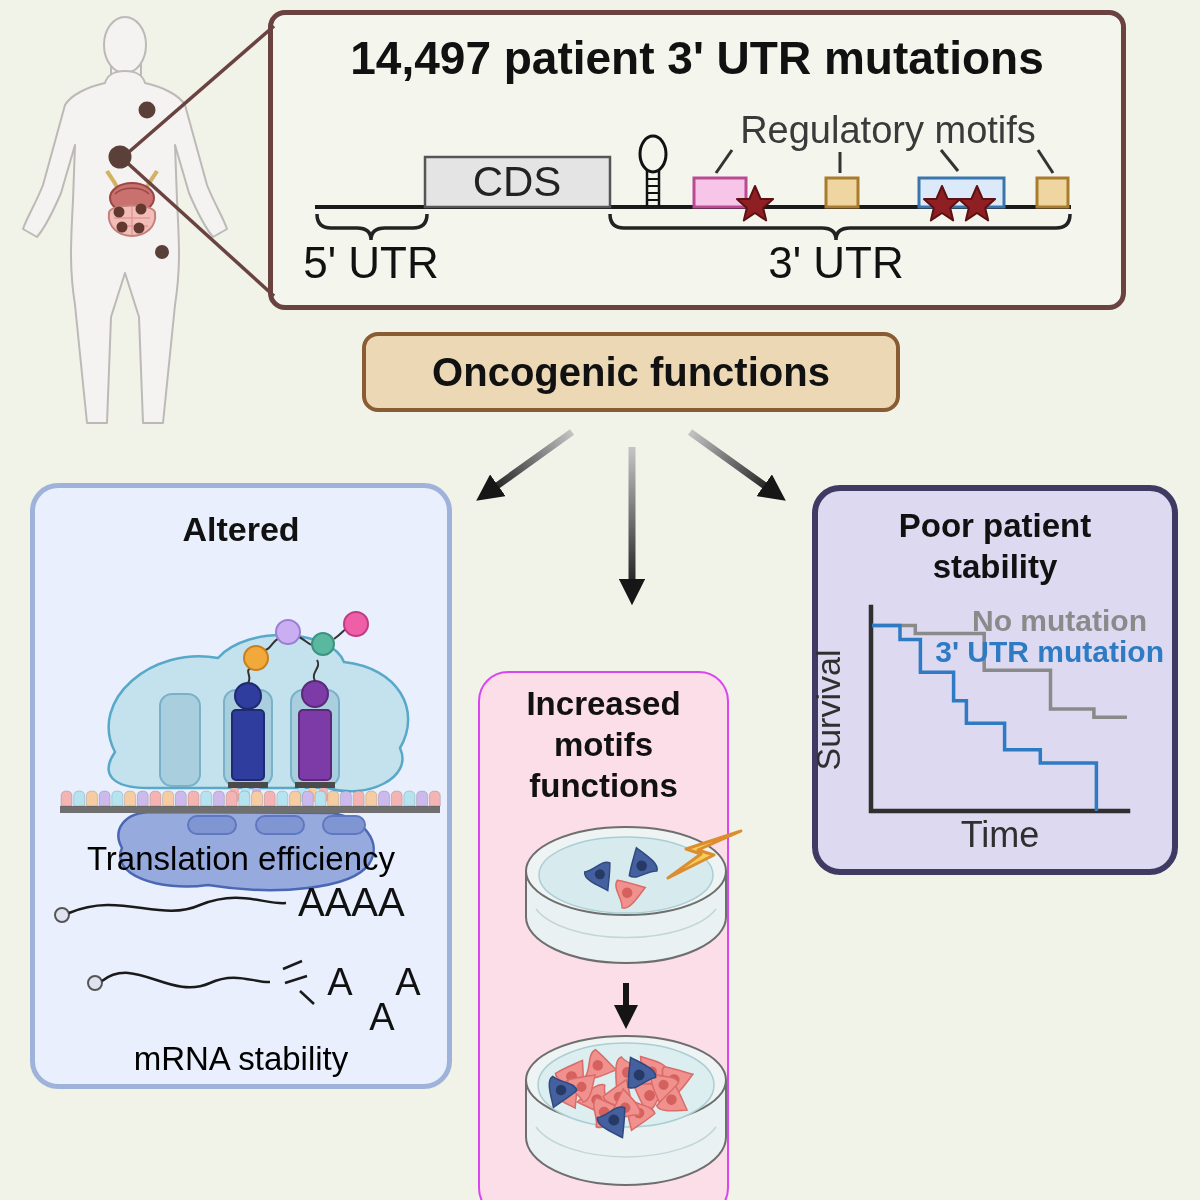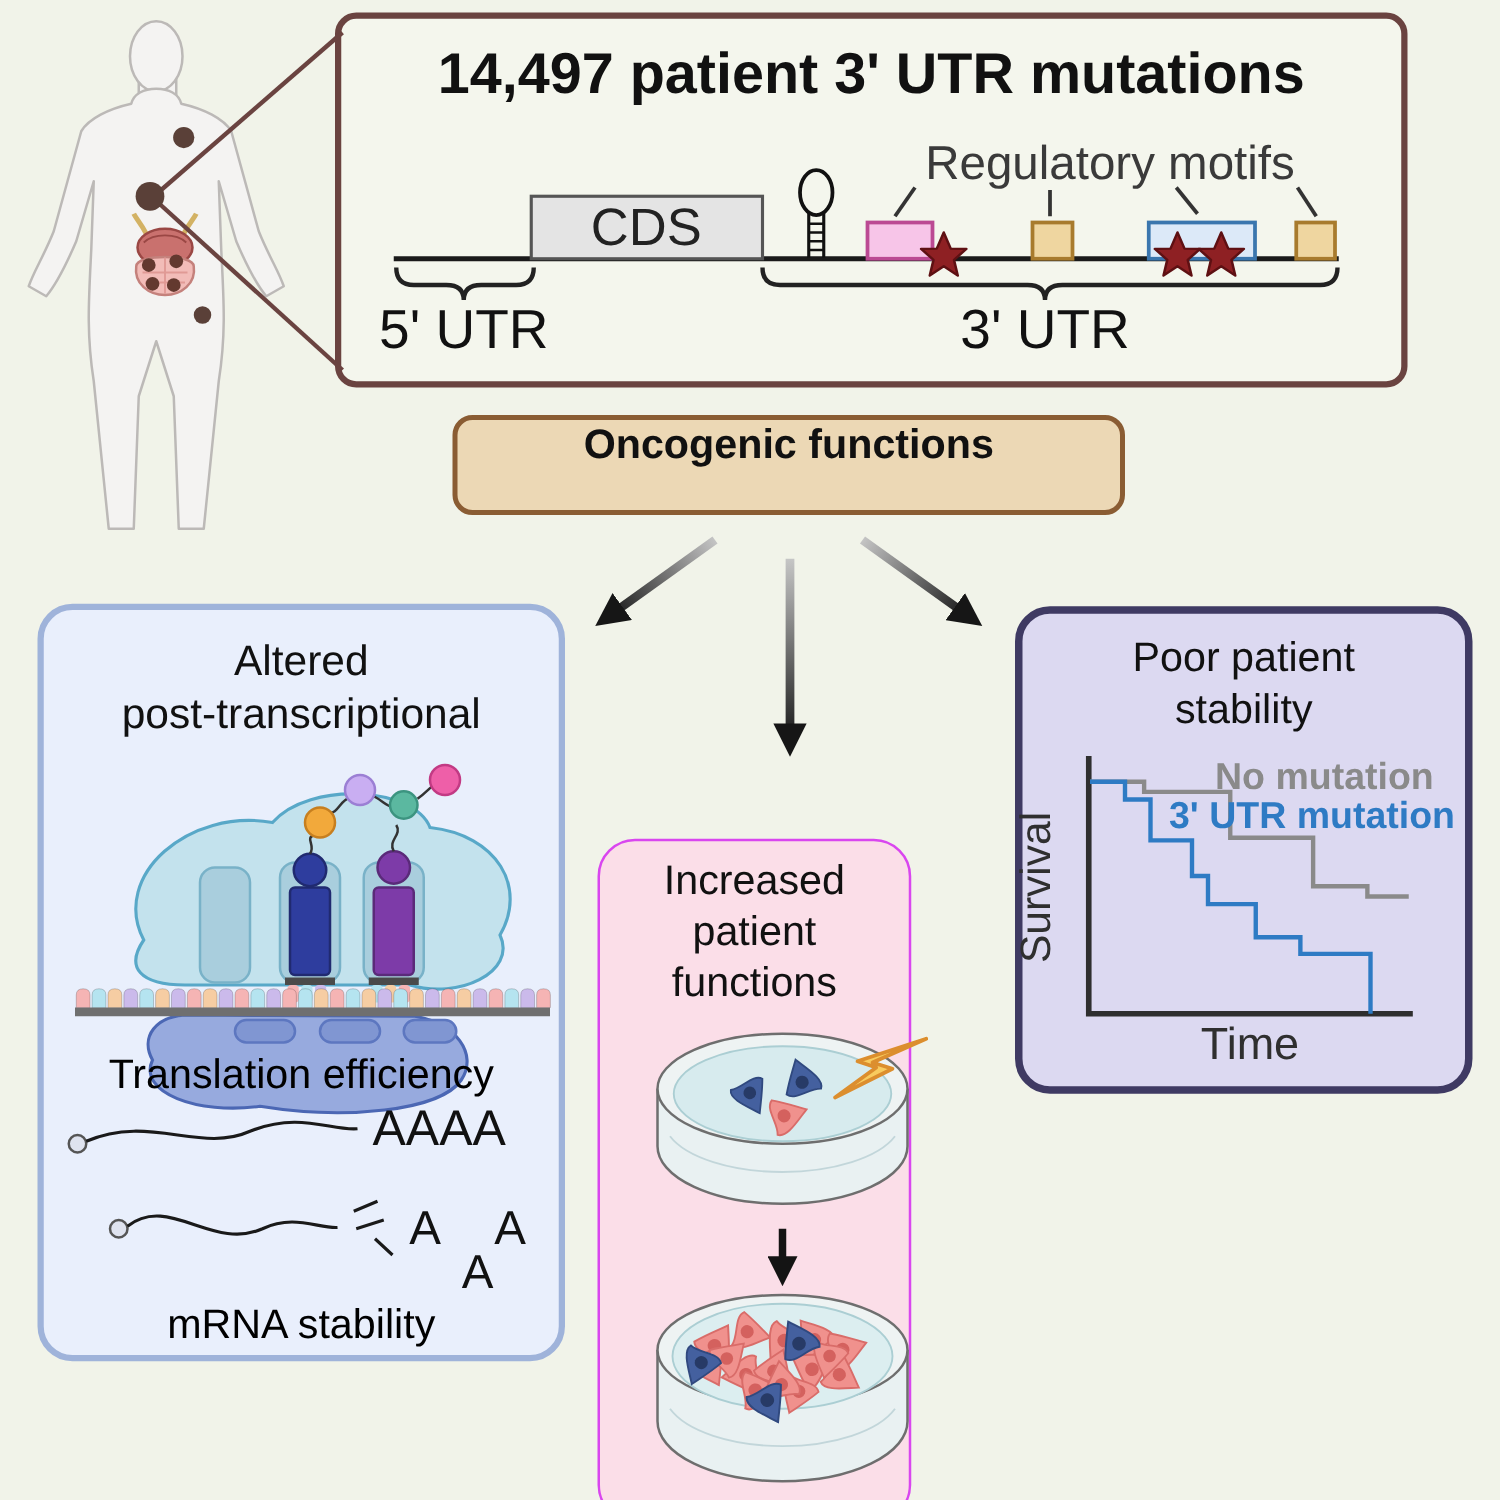--- a/index.html
+++ b/index.html
@@ -3,29 +3,29 @@
 <meta charset="utf-8">
 <style>
   html,body{margin:0;padding:0;}
   body{width:1200px;height:1200px;position:relative;background:#f1f3e9;
        font-family:"Liberation Sans",sans-serif;overflow:hidden;}
   .abs{position:absolute;}
   .box{position:absolute;box-sizing:border-box;}
   #top-box{left:268px;top:10px;width:858px;height:300px;border:5px solid #6a4340;
            border-radius:17px;background:#f4f6ed;}
   #oncogenic{left:362px;top:332px;width:538px;height:80px;border:4px solid #8a5c33;
-             border-radius:16px;background:#ecd8b5;display:flex;
-             justify-content:center;font-size:33px;font-weight:700;color:#111;}
+             border-radius:16px;background:#ecd8b5;display:flex;align-items:center;
+             justify-content:center;font-size:40px;font-weight:700;color:#111;}
   #left-box{left:30px;top:483px;width:422px;height:606px;border:5px solid #9fb3da;
             border-radius:28px;background:#e9effc;}
   #mid-box{left:478px;top:623px;width:251px;height:547px;border:2px solid #d946ef;
            border-radius:30px;background:#fbdee8;margin-top:48px;}
   #right-box{left:812px;top:485px;width:366px;height:390px;border:6px solid #3f3a63;
              border-radius:28px;background:#dcd9f1;padding-left:24px;}
-  .boxtitle{position:absolute;left:0;right:0;text-align:center;font-weight:400;color:#111;}
+  .boxtitle{position:absolute;left:0;right:0;text-align:center;font-weight:700;color:#111;}
   .t34{font-size:34px;line-height:42px;}
   .t33{font-size:33px;line-height:41px;}
   .sublabel{position:absolute;left:0;right:0;text-align:center;font-size:33px;color:#000000;}
   svg{position:absolute;overflow:visible;}
   svg text{font-family:"Liberation Sans",sans-serif;}
 </style>
 </head>
 <body>
 
 <svg class="abs" style="left:0;top:0;z-index:3;pointer-events:none;" width="1200" height="1200" viewBox="0 0 1200 1200">
@@ -126,21 +126,20 @@
   </svg>
 </div>
 
 <div id="oncogenic" class="box" style="z-index:2;">
   <span>Oncogenic functions</span>
 </div>
 
 <div id="left-box" class="box" style="z-index:2;">
   <div class="boxtitle t34" style="top:20px;">
     <div>Altered</div>
-    <div>post-transcriptional</div>
   </div>
 
   <svg style="left:25px;top:124px;" width="380" height="230" viewBox="0 0 380 230">
     <defs>
       <path id="nt" d="M0,14 L0,4 Q0,-1 5.5,-1 Q11,-1 11,4 L11,14 Z"></path>
     </defs>
     <path d="M55,140 C28,88 92,34 158,46 C188,12 272,18 284,50 C338,56 362,98 340,136 C354,166 306,188 268,176 L88,176 C52,176 40,162 55,140 Z" fill="#c3e2ed" stroke="#58a8c8" stroke-width="2.5"></path>
     <g fill="#a9cedd" stroke="#79b2c8" stroke-width="2">
       <rect x="100" y="82" width="40" height="92" rx="12"></rect>
       <rect x="164" y="78" width="48" height="96" rx="12"></rect>
@@ -235,21 +234,21 @@
       <text x="352" y="147" text-anchor="middle" font-size="38" fill="#111">A</text>
     </g>
   </svg>
 
   <div class="sublabel" style="top:552px;">mRNA stability</div>
 </div>
 
 <div id="mid-box" class="box" style="z-index:2;">
   <div class="boxtitle t33" style="top:10px;">
     <div>Increased</div>
-    <div>patient</div>
+    <div>motifs</div>
     <div>functions</div>
   </div>
 
   <svg style="left:-6px;top:114px;" width="308" height="430" viewBox="0 0 308 430">
     <defs>
       <marker id="ah2" viewBox="0 0 12 12" refX="6" refY="6" markerWidth="4" markerHeight="4" orient="auto">
         <path d="M0,0 L12,6 L0,12 Z" fill="#141414"></path>
       </marker>
       <g id="cellP">
         <path d="M0,-13 C5,-5 13,5 9,10 C2,7 -9,12 -13,6 C-9,-1 -5,-6 0,-13 Z" fill="#f0918d" stroke="#d96c69" stroke-width="1.2"></path>

